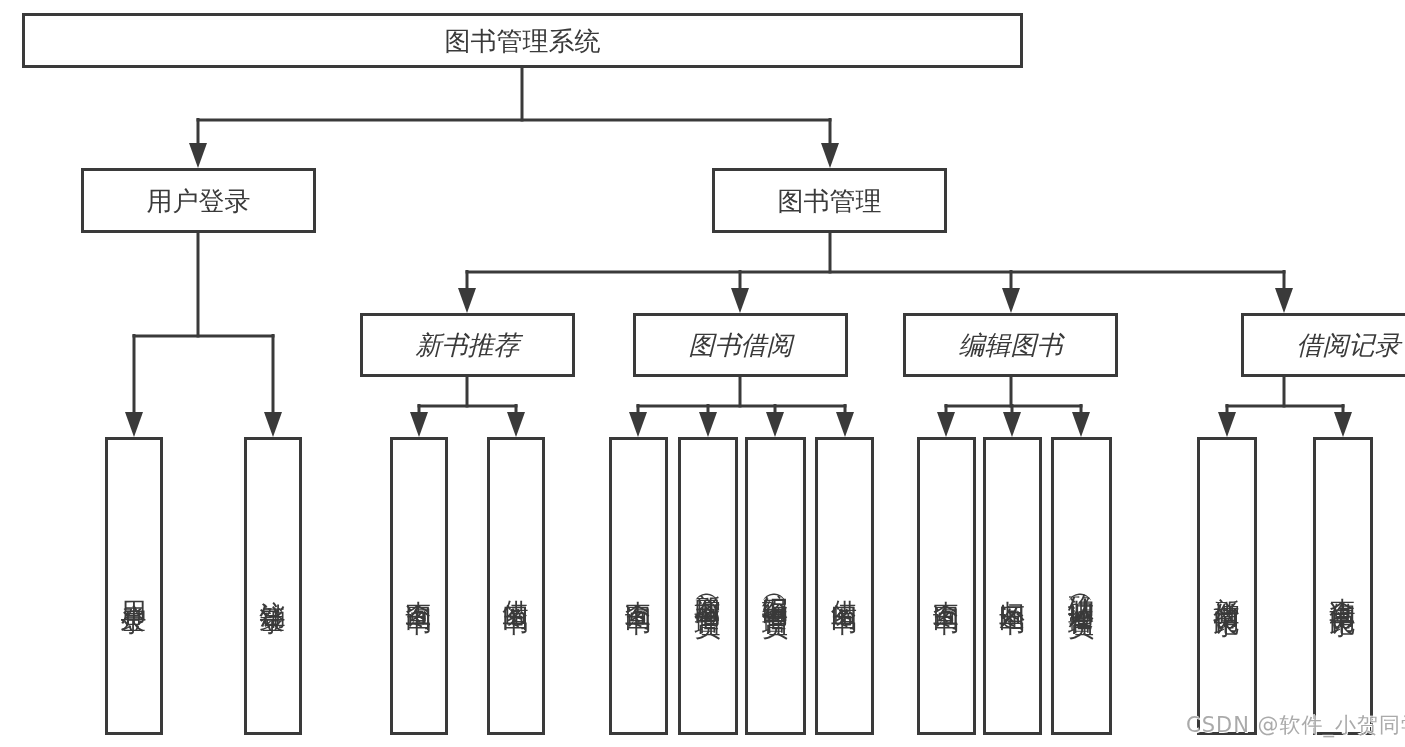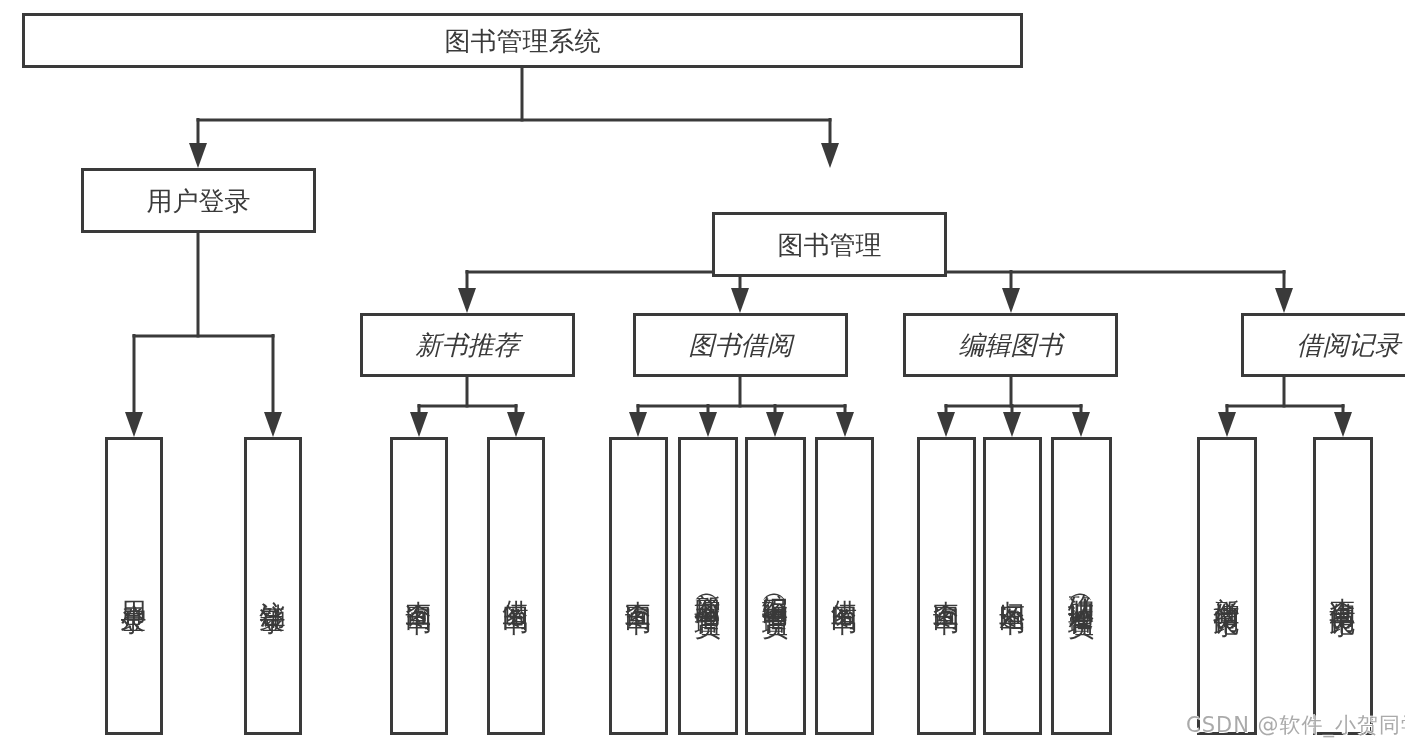--- a/index.html
+++ b/index.html
@@ -43,21 +43,21 @@
   .node.vertical {
     writing-mode: vertical-rl;
     text-orientation: mixed;
     letter-spacing: 3px;
     white-space: normal;
   }
   
   .n-root   { left: 22px;  top: 13px;  width: 1001px; height: 55px; }
   
   .n-l2a    { left: 81px;  top: 168px; width: 235px; height: 65px; }
-  .n-l2b    { left: 712px; top: 168px; width: 235px; height: 65px; margin-top: 44px; }
+  .n-l2b    { left: 712px; top: 168px; width: 235px; height: 65px; }
   
   .l3       { top: 313px; height: 64px; width: 215px; font-style: italic; }
   .n-l3a    { left: 360px; }
   .n-l3b    { left: 633px; }
   .n-l3c    { left: 903px; }
   .n-l3d    { left: 1241px; }
   
   .l4       { top: 437px; height: 298px; }
   .n-g1a { left: 105px;  width: 58px; }
   .n-g1b { left: 244px;  width: 58px; }

